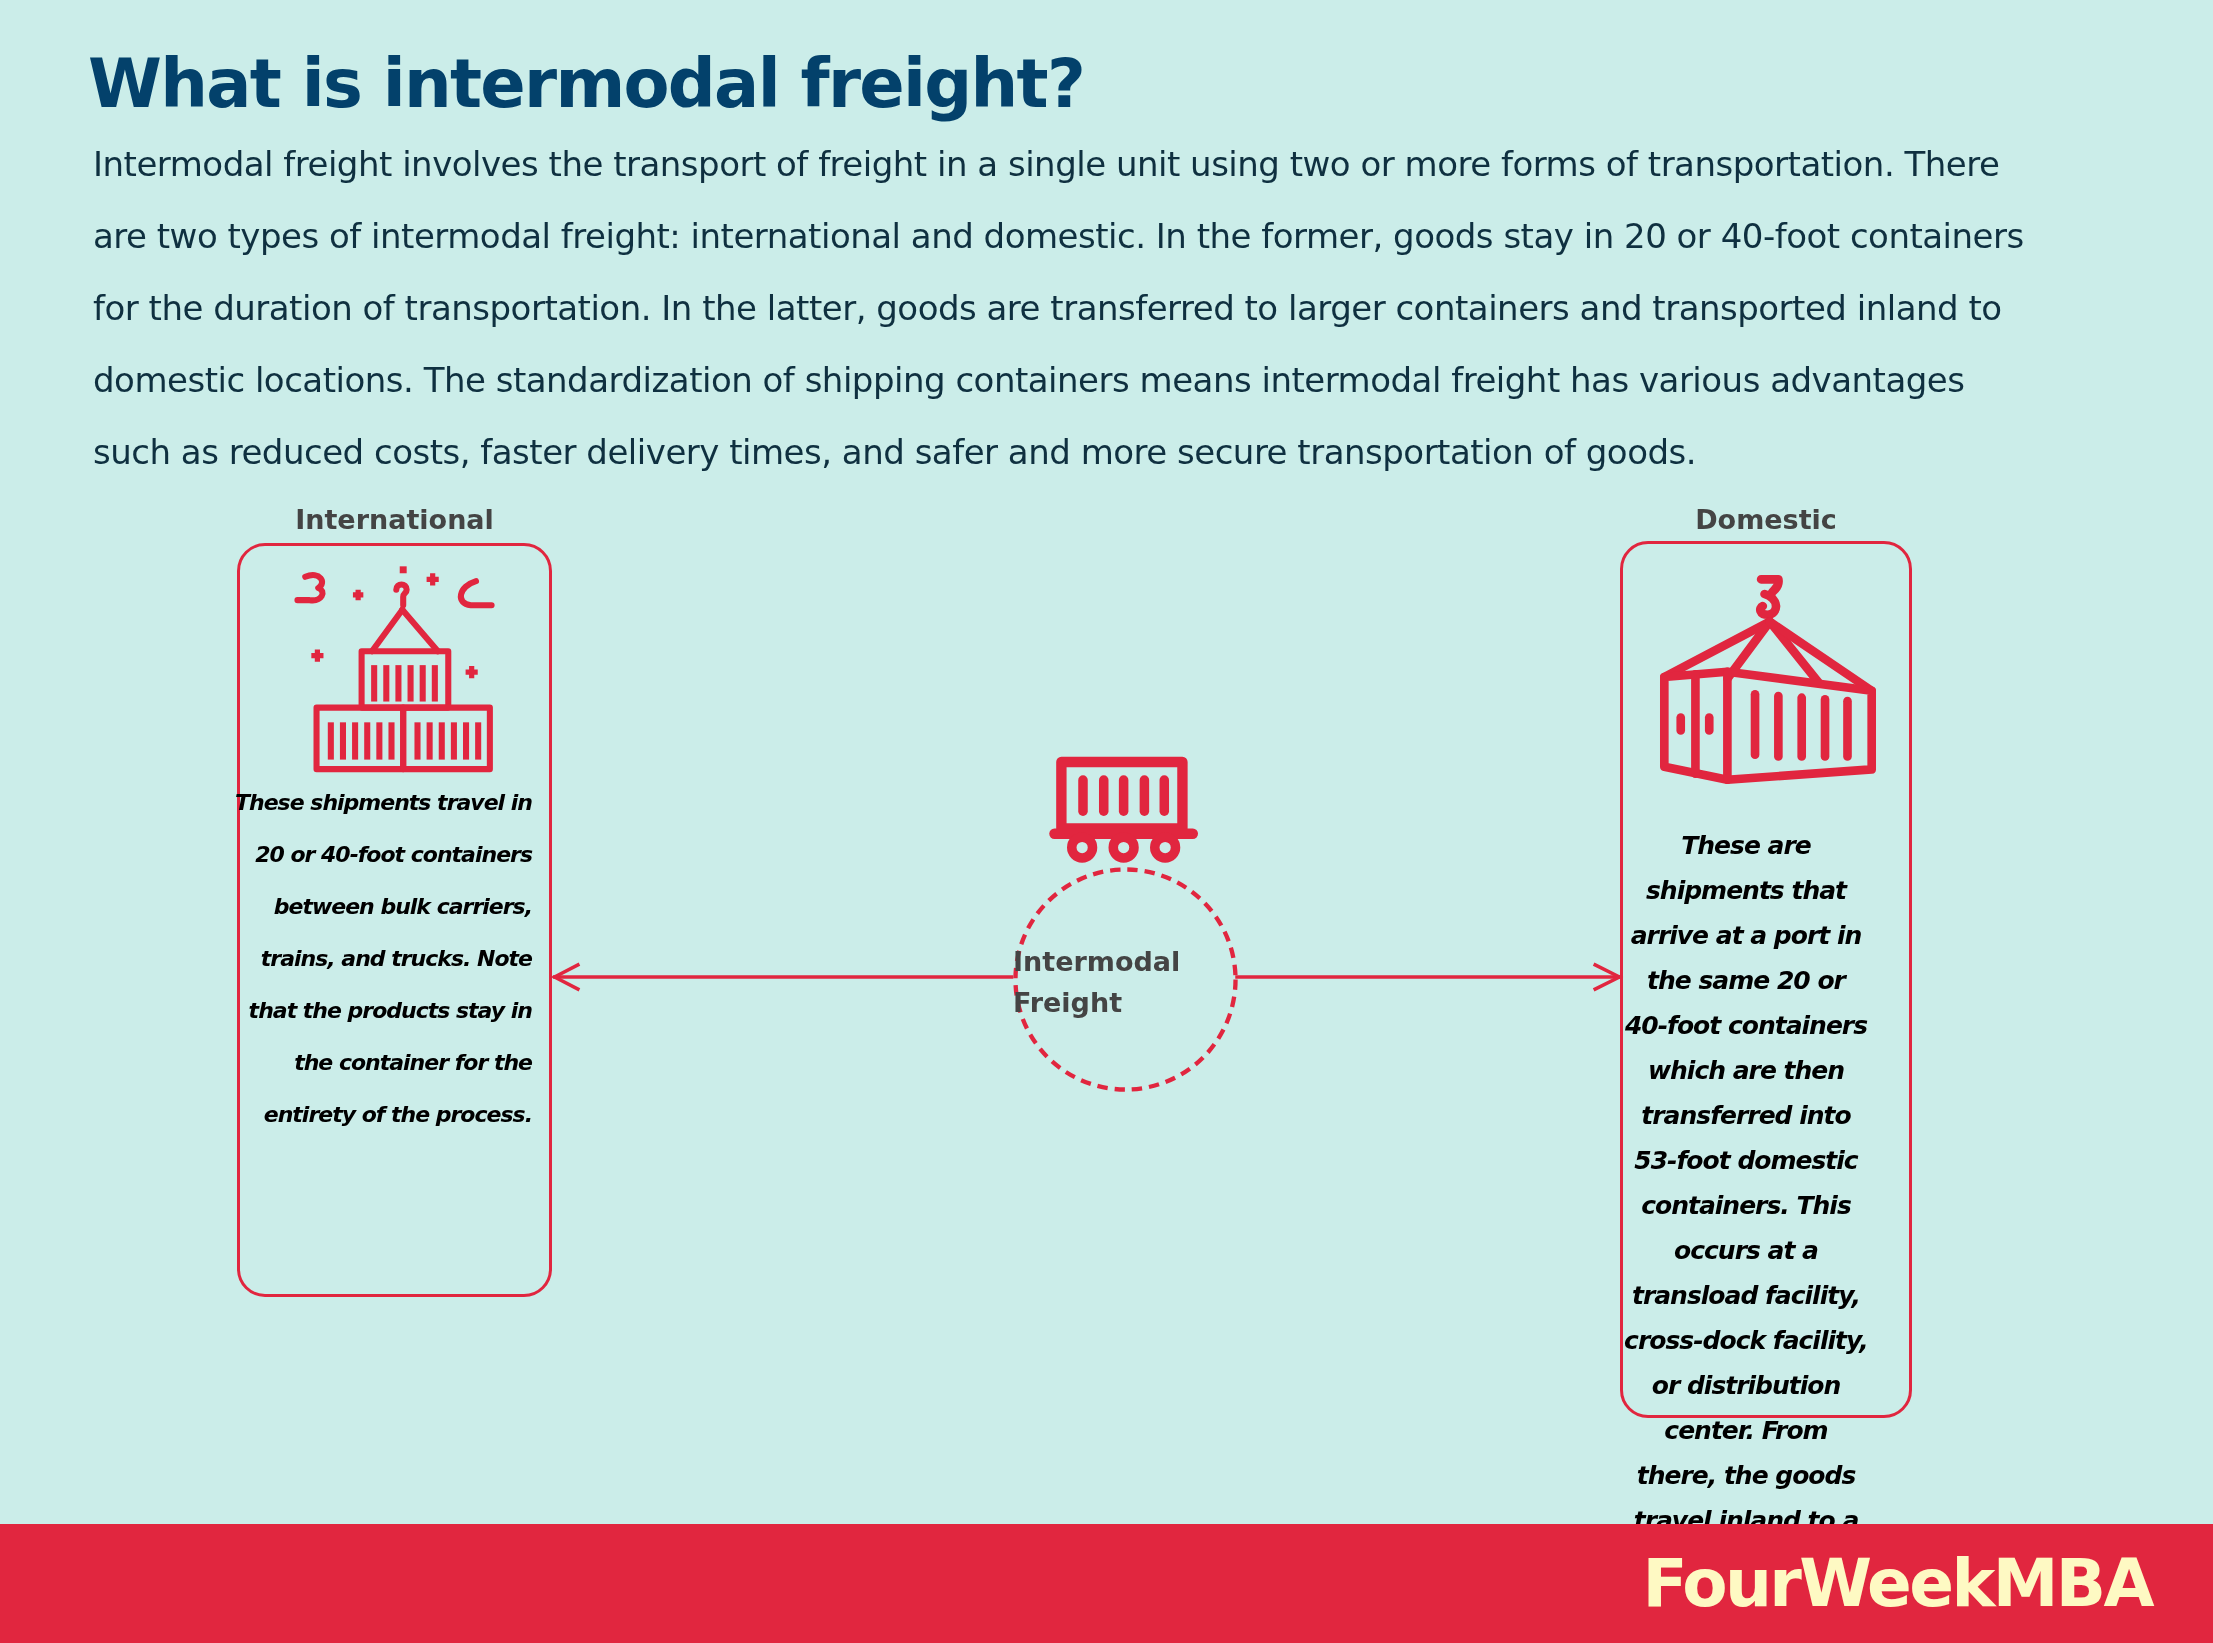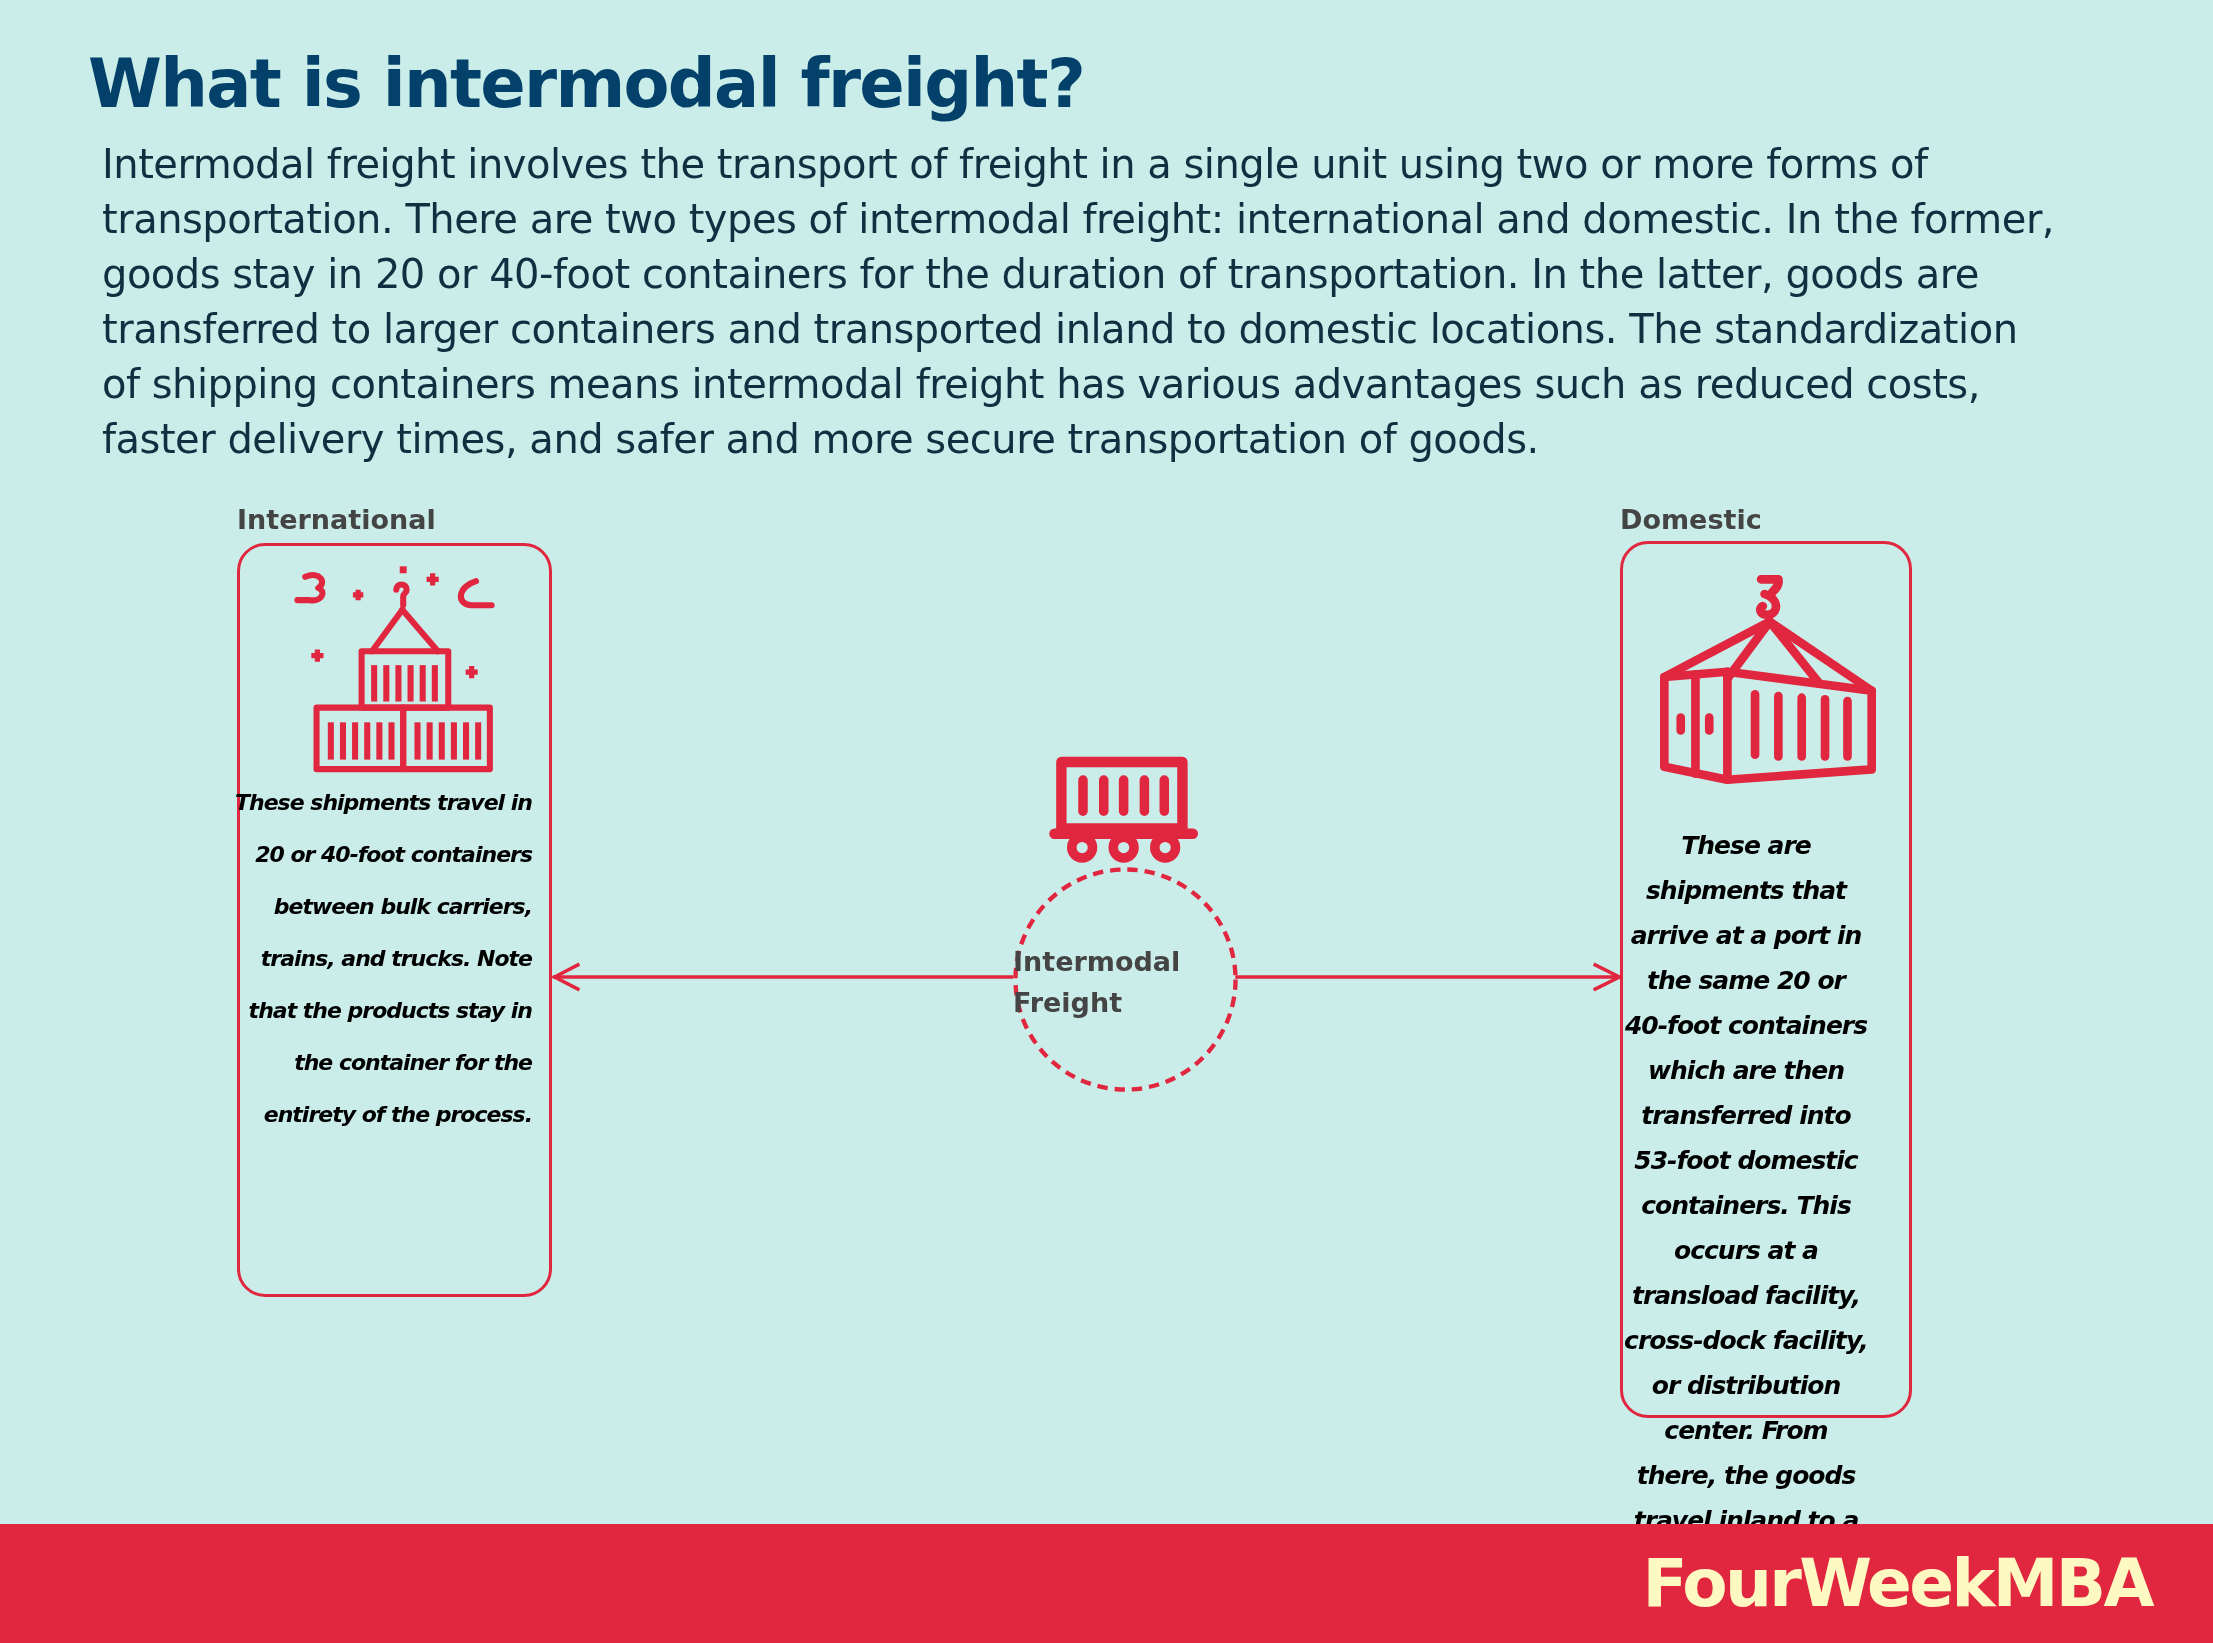--- a/index.html
+++ b/index.html
@@ -8,26 +8,26 @@
     background:#cbede9;
     font-family:"Liberation Sans", sans-serif;
   }
   .title {
     position:absolute; left:88px; top:45px;
     font-family:"DejaVu Sans", sans-serif; font-weight:bold;
     font-size:67px; color:#03416b; letter-spacing:-1.7px; margin:0;
   }
   .intro {
     position:absolute; left:88px; top:123px; width:1954px;
-    font-family:"DejaVu Sans", sans-serif; font-size:40px; line-height:55px;
-    color:#0f3040; letter-spacing:-0.5px; margin:14px;
+    font-family:"DejaVu Sans", sans-serif; font-size:34px; line-height:72px;
+    color:#0f3040; letter-spacing:-0.5px; margin:5px;
   }
   .col-label {
     position:absolute; font-family:"DejaVu Sans", sans-serif; font-weight:bold;
-    font-size:27px; color:#444; text-align:left;
+    font-size:27px; color:#444; text-align:center;
   }
   .box {
     position:absolute; border:3.5px solid #e1263f; border-radius:28px;
     box-sizing:border-box;
   }
   .box-text {
     position:absolute; text-align:center; font-weight:bold; font-style:italic;
     color:#000; font-family:"DejaVu Sans", sans-serif;
   }
   #intl-text { left:228px; width:304px; top:777px; font-size:22px; line-height:52px; letter-spacing:-1px;text-align:right; }

